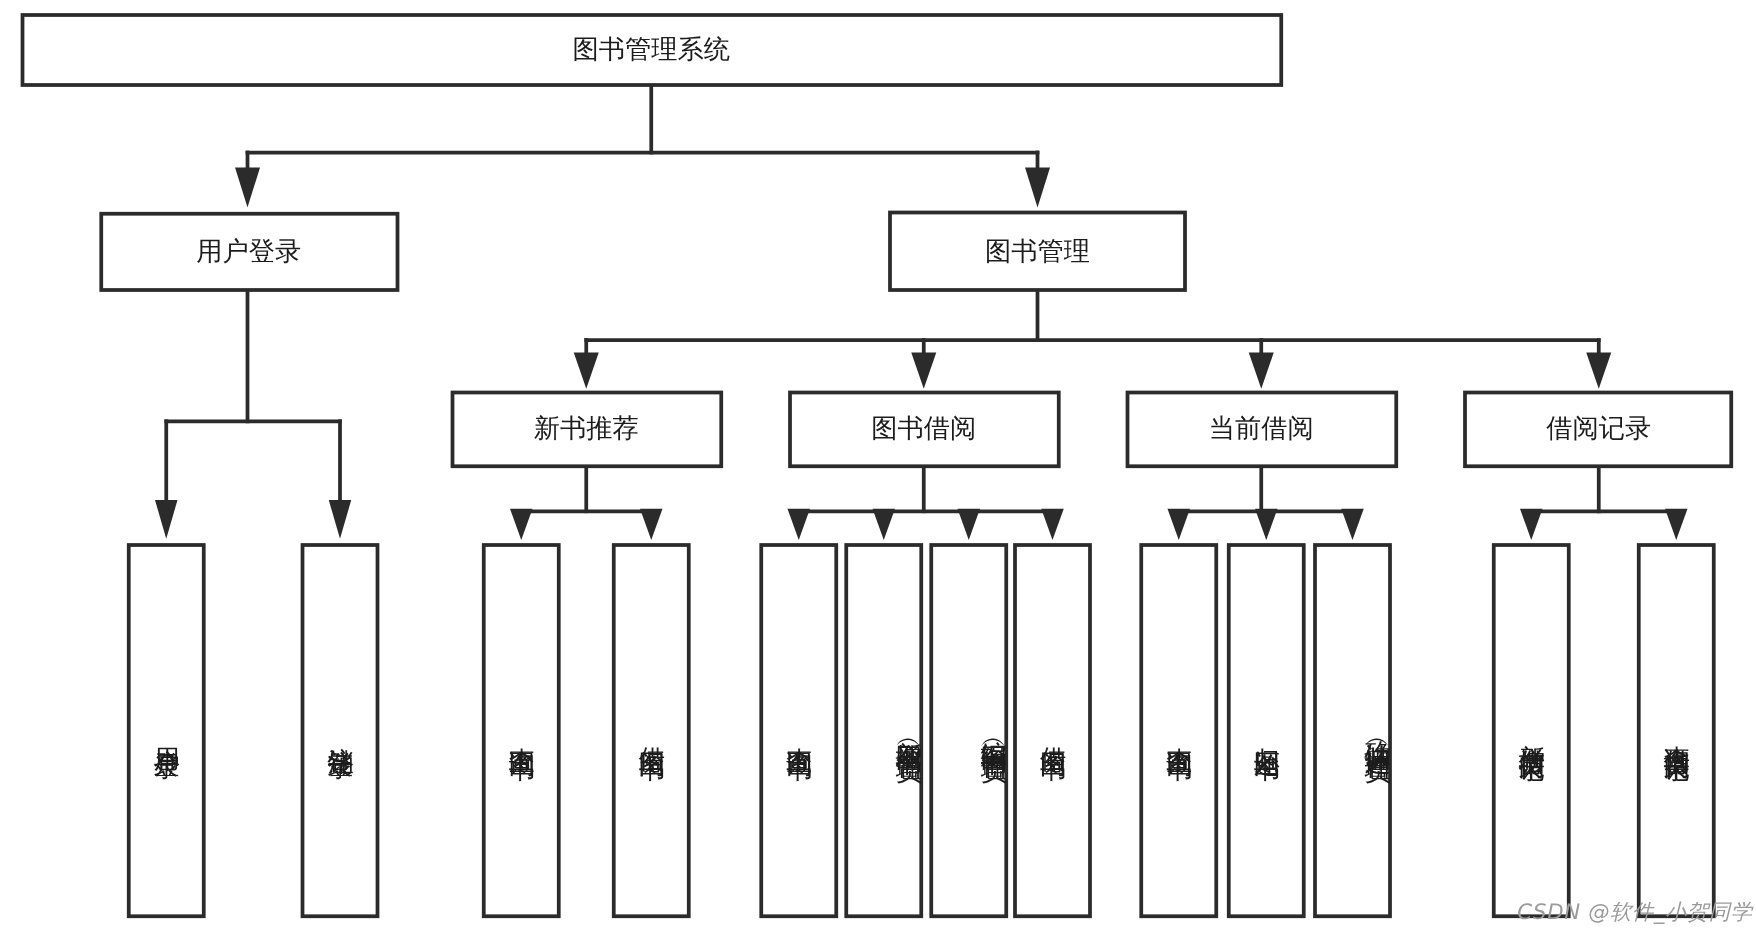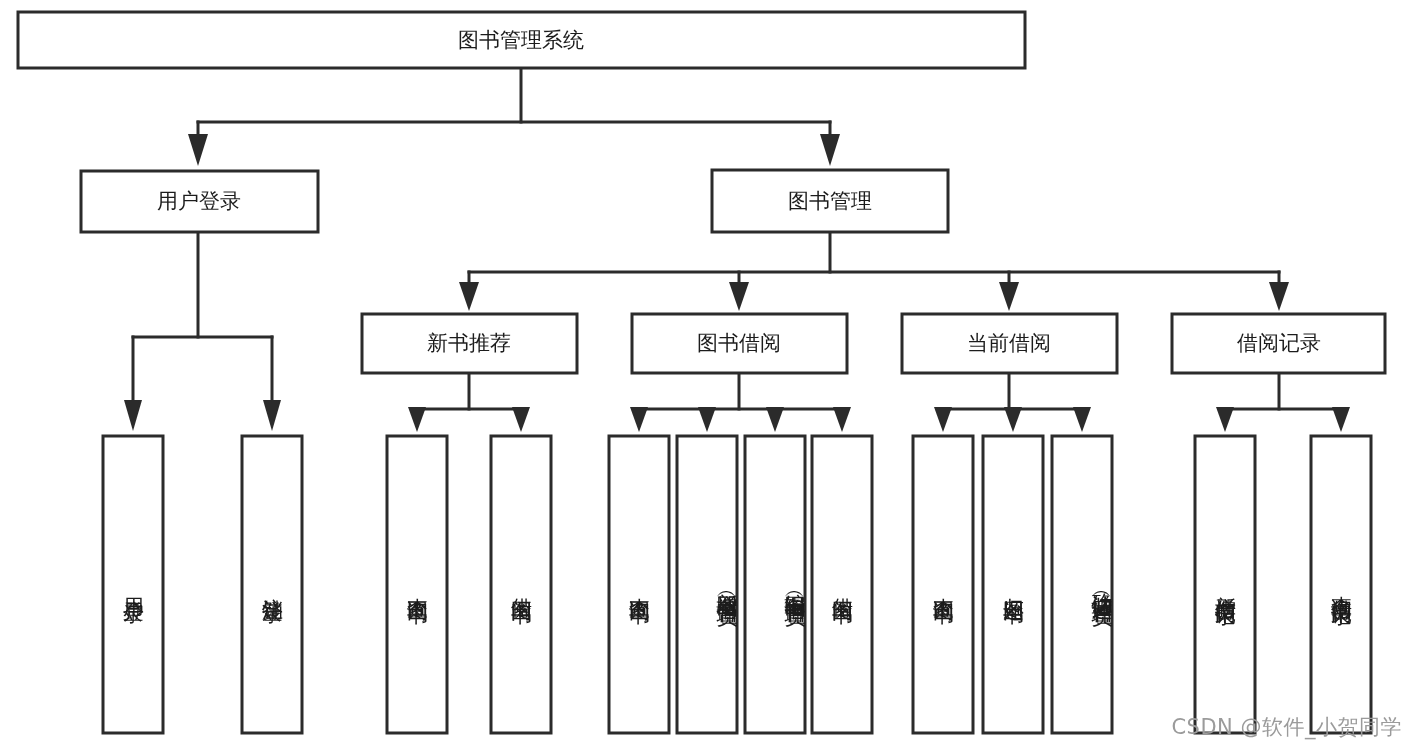--- a/index.html
+++ b/index.html
@@ -64,24 +64,25 @@
     justify-content: center;
     text-align: center;
     pointer-events: none;
     white-space: nowrap;
   }
   .watermark {
     position: absolute;
     right: 14px;
     bottom: 6px;
     font-family: "DejaVu Sans", "Liberation Sans", sans-serif;
-    font-size: 21px;
+    font-size: 17px;
     color: #9b9b9b;
     letter-spacing: 0.5px;
     white-space: nowrap;
+    font-style: italic;
   }
 </style>
 </head>
 <body>
 
 <div id="diagram-root">
 
   <svg class="diagram" viewBox="0 0 1405 747" xmlns="http://www.w3.org/2000/svg">
 
     <g>

